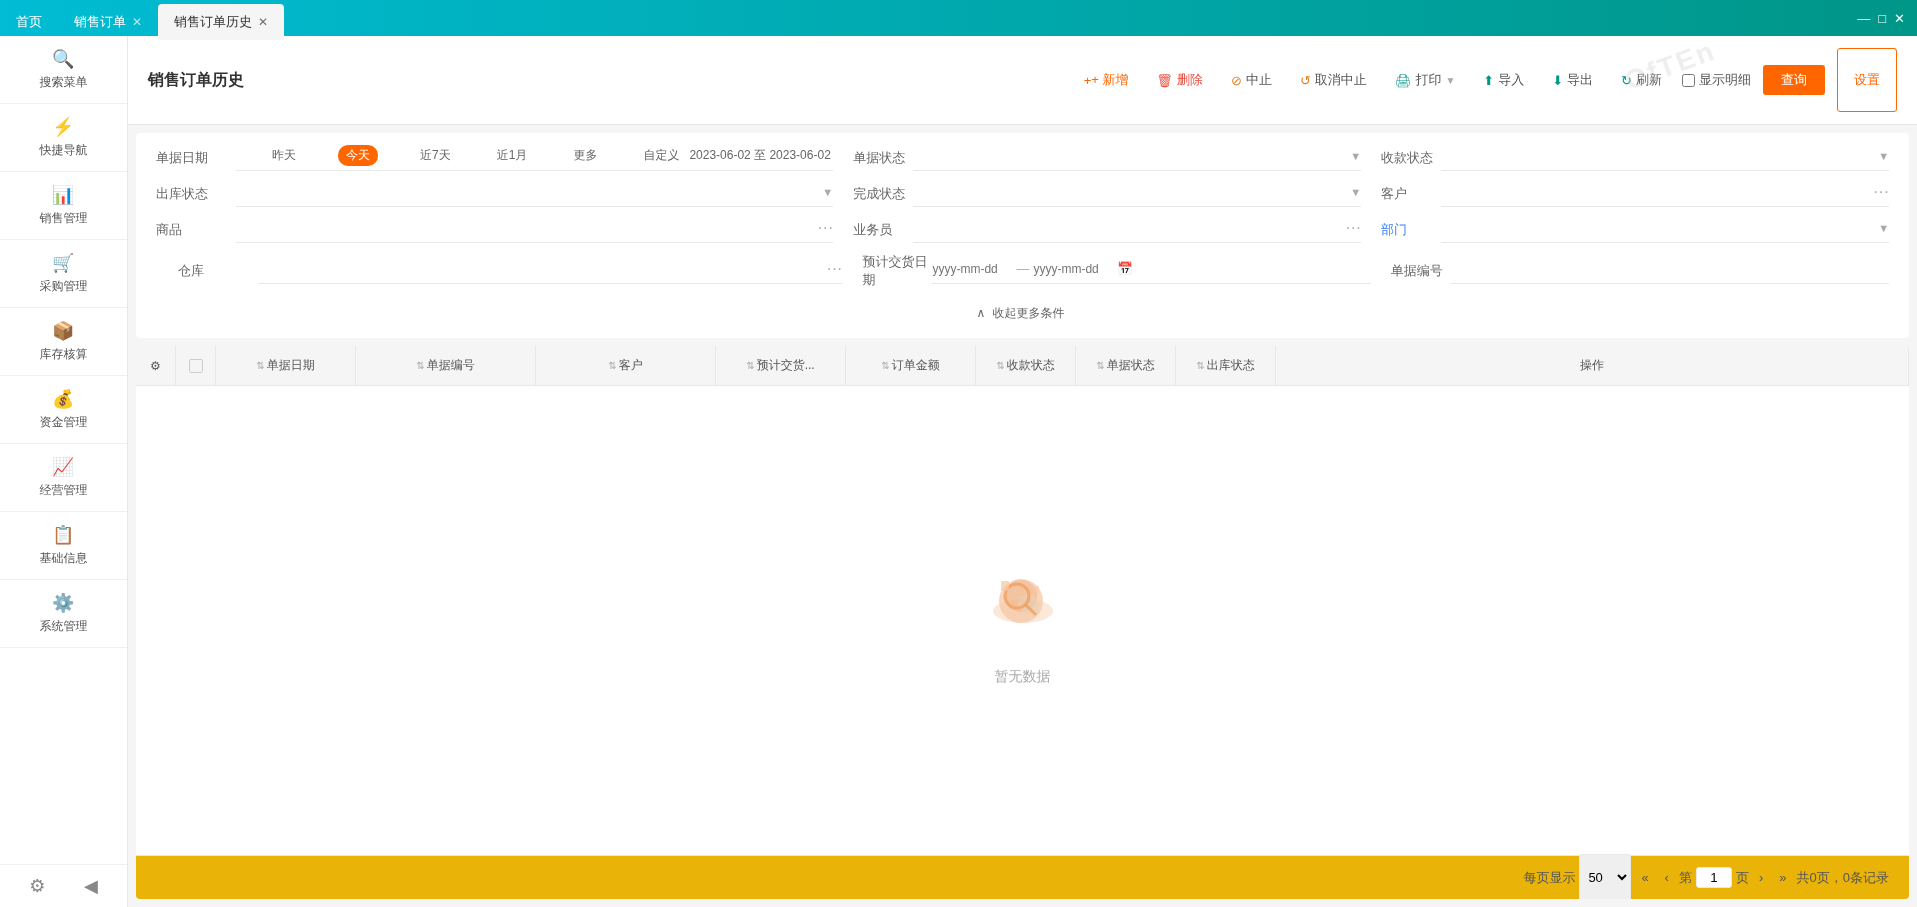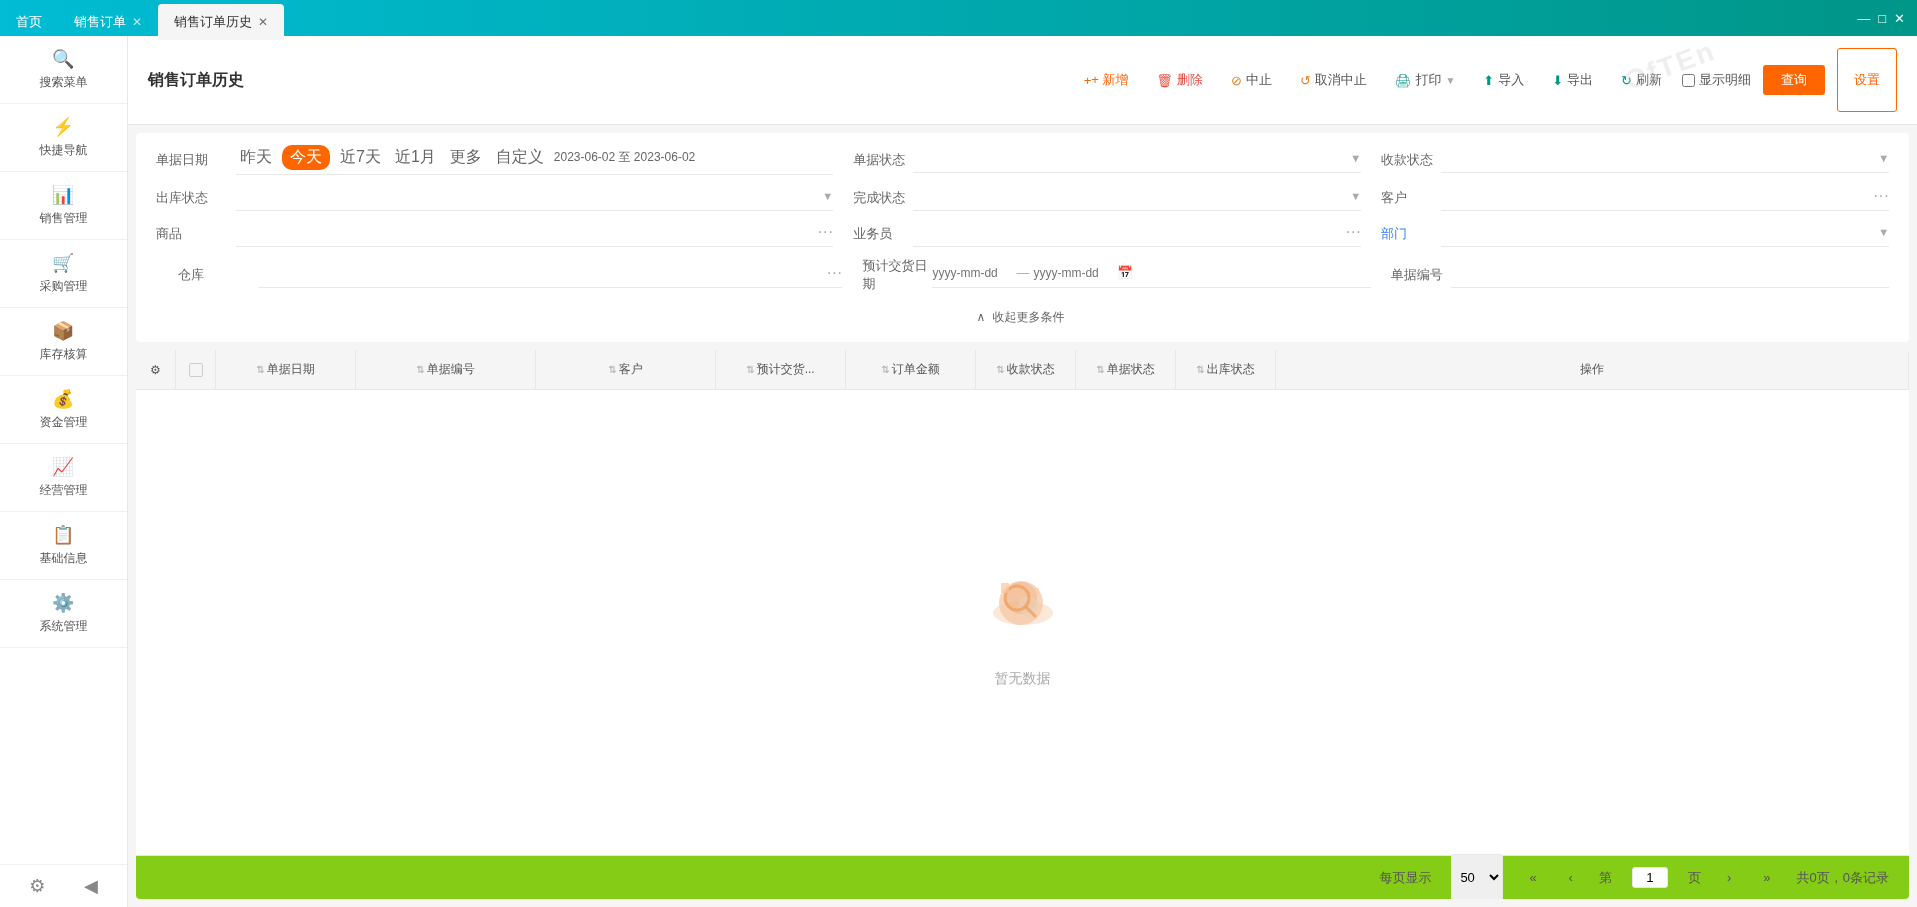--- a/index.html
+++ b/index.html
@@ -163,24 +163,25 @@
       border-radius: 4px;
       flex-shrink: 0;
     }
     .filter-row {
       display: flex;
       align-items: center;
       margin-bottom: 10px;
       gap: 0;
     }
     .date-tag {
-      font-size: 16px;
+      font-size: 12px;
       color: #666;
       cursor: pointer;
       padding: 2px 4px;
+      margin-left: 32px;
     }
     .date-tag.active {
       background: #ff6600;
       color: white;
       border-radius: 10px;
       padding: 2px 8px;
     }
     .date-range {
       font-size: 12px;
       color: #666;
@@ -262,27 +263,27 @@
     .empty-icon {
       width: 100px;
       height: 100px;
       position: relative;
     }
     .empty-text { color: #aaa; font-size: 14px; }
 
     
     .pagination {
       height: 44px;
-      background: #84cc16;
+      background: #eab308;
       border-top: 1px solid #e8e8e8;
       display: flex;
       align-items: center;
       justify-content: flex-end;
       padding: 0 20px;
-      gap: 20px;
+      gap: 4px;
       font-size: 13px;
       color: #555;
       flex-shrink: 0;
     }
     .page-select {
       border: 1px solid #e8e8e8;
       border-radius: 3px;
       padding: 14px 4px;
       font-size: 13px;
     }

